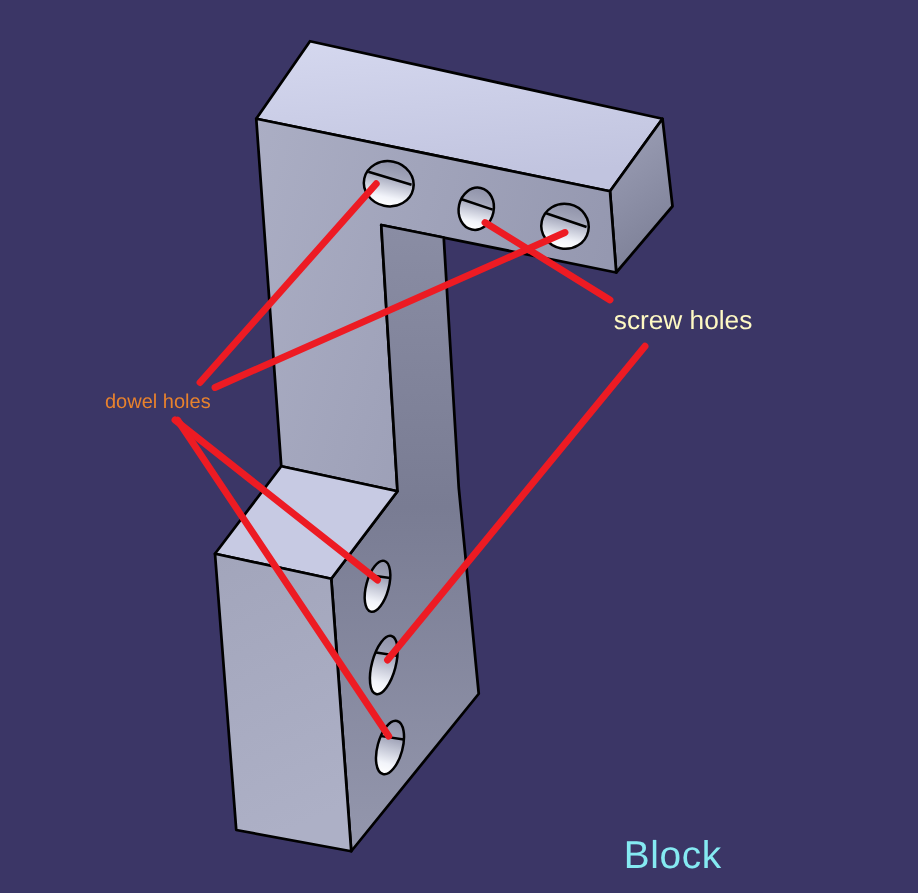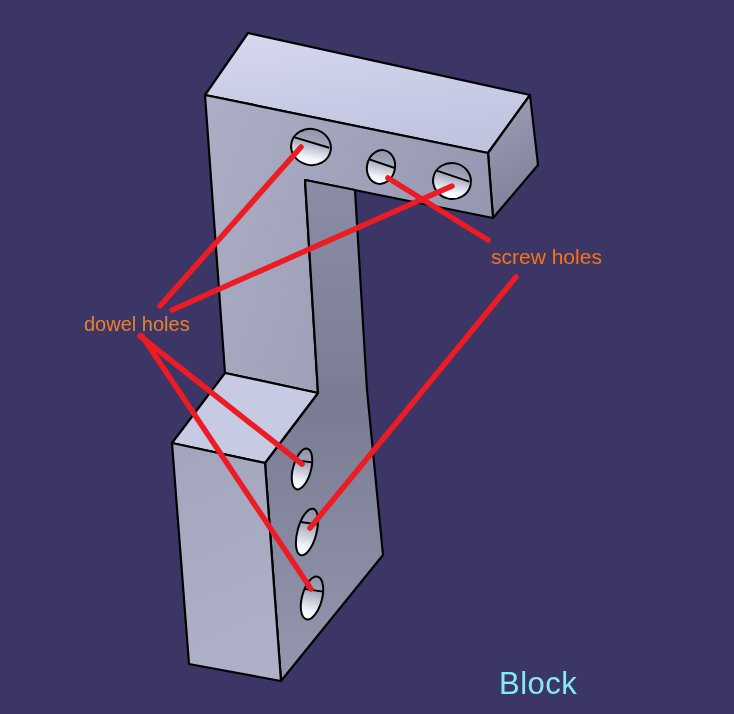--- a/index.html
+++ b/index.html
@@ -10,21 +10,21 @@
     font-family: "Liberation Sans", sans-serif;
   }
   .stage { position: relative; width: 734px; height: 714px; }
   .stage svg { position: absolute; left: 0; top: 0; }
   .label {
     position: absolute;
     line-height: 1;
     white-space: nowrap;
     user-select: none;
   }
-  #label-dowel  { left: 84px;  top: 314px; font-size: 20px; color: #E8822D; }
+  #label-dowel  { left: 84px;  top: 314px; font-size: 16px; color: #E8822D; }
   #label-screw  { left: 491px; top: 246px; font-size: 21px; color: #E8822D; }
   #label-block  { left: 499px; top: 652px; font-size: 31px; color: #85EAF2; letter-spacing: 0.5px; }
 </style>
 </head>
 <body style="background: rgb(59, 54, 102);">
 
 <div class="stage">
 
   <svg width="734" height="714" viewBox="0 0 734 714">
     <defs>
@@ -101,17 +101,17 @@
       <line x1="172" y1="310" x2="452" y2="186" stroke="#ED1B23"></line>
       <line x1="388" y1="178" x2="488" y2="240" stroke="#ED1B23"></line>
       <line x1="516" y1="277" x2="310" y2="528" stroke="#ED1B23"></line>
       <line x1="140" y1="336" x2="302" y2="464" stroke="#ED1B23"></line>
       <line x1="142" y1="336" x2="311" y2="589" stroke="#ED1B23"></line>
     </g>
   </svg>
 
   <div class="label" id="label-dowel" style="color: rgb(232, 130, 45);">dowel holes</div>
 
-  <div class="label" id="label-screw" style="color: #f97316;">screw holes</div>
+  <div class="label" id="label-screw" style="color: #fef9c3;">screw holes</div>
 
   <div class="label" id="label-block" style="color: rgb(133, 234, 242); margin-top: 16px;">Block</div>
 
 </div>
 
 </body></html>

